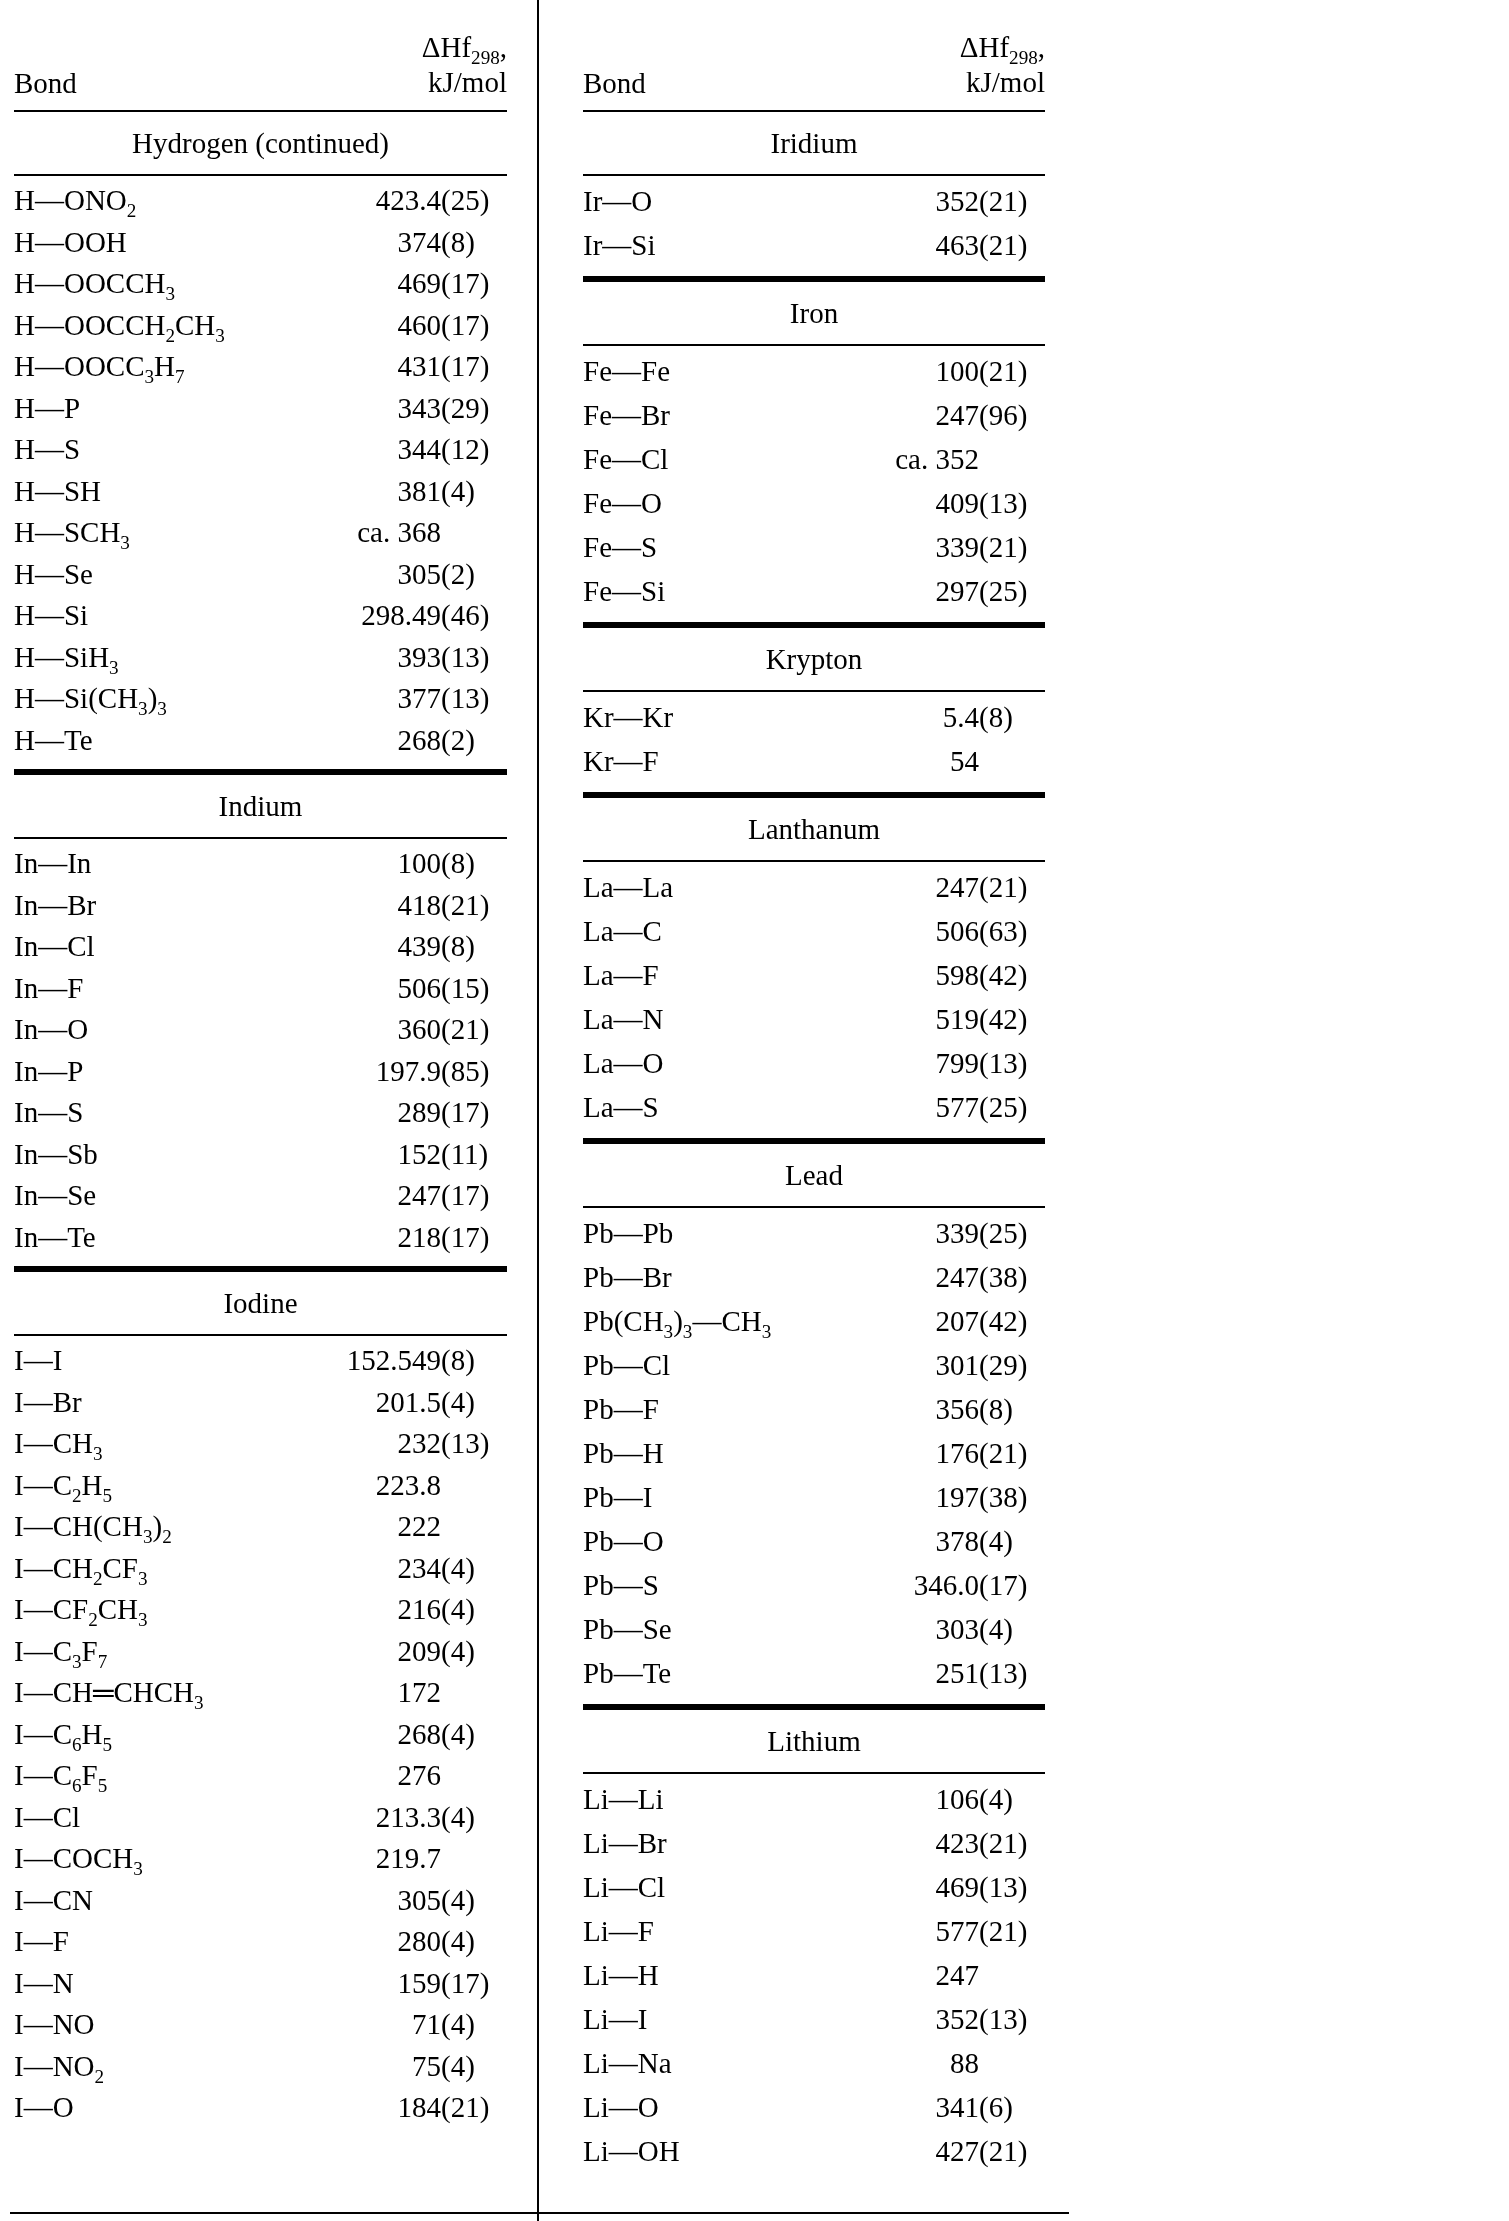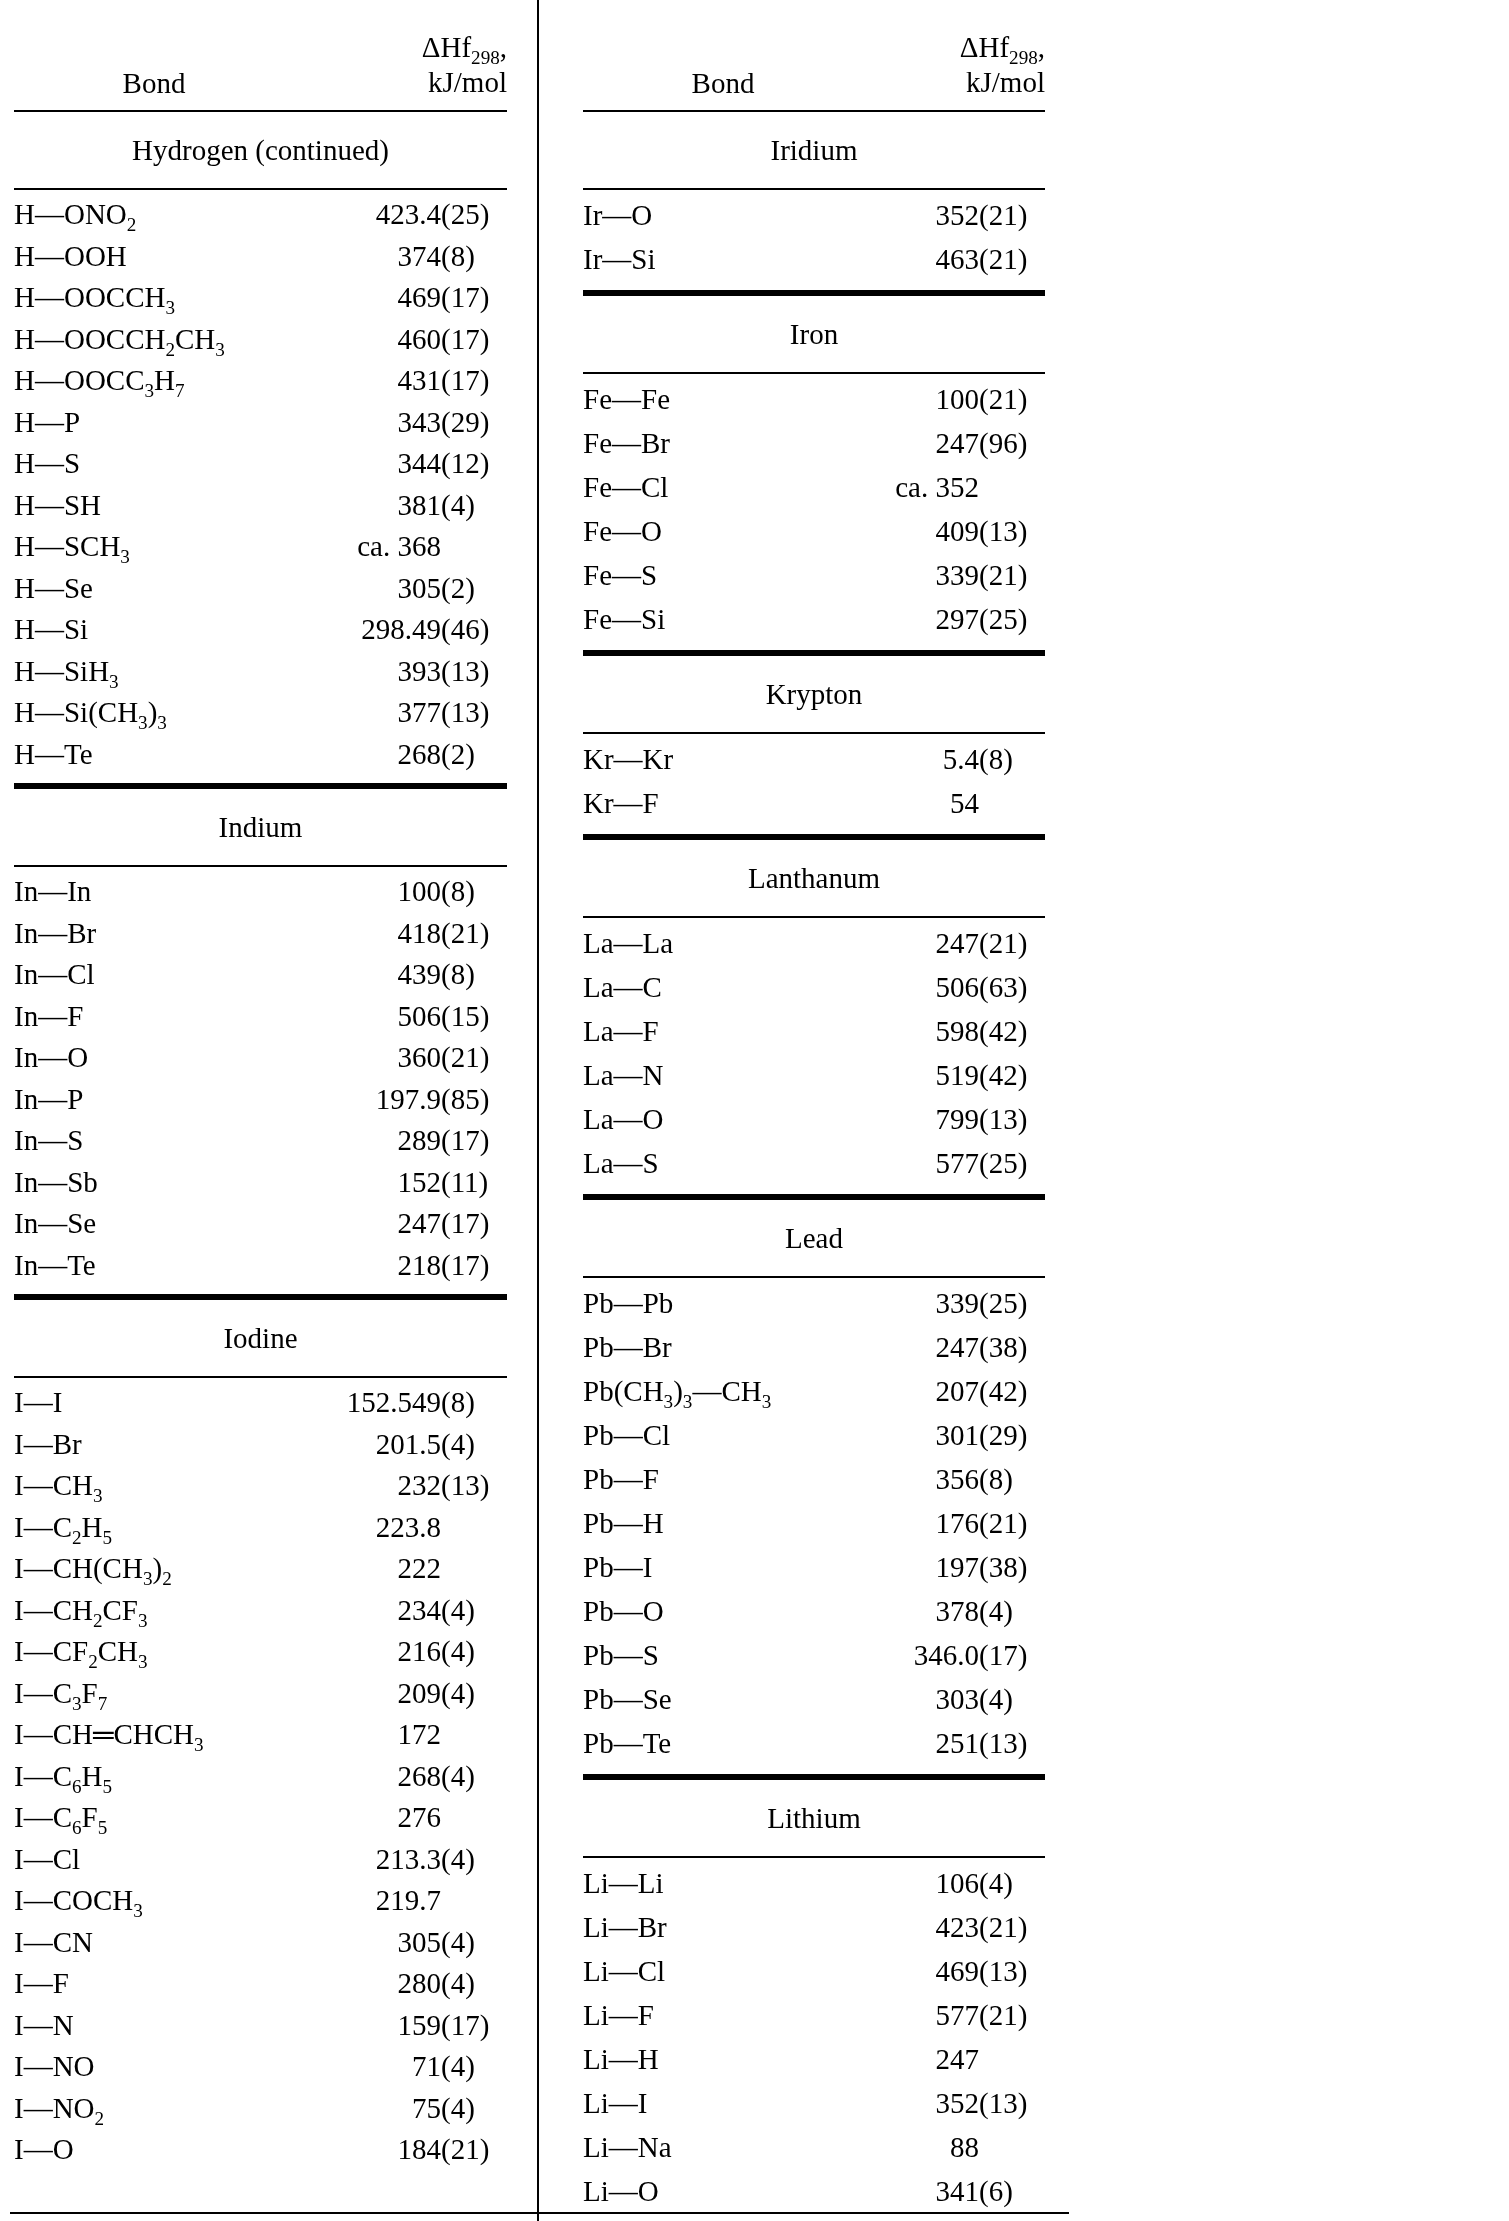--- a/index.html
+++ b/index.html
@@ -39,31 +39,31 @@
   }
   .col-header {
     display: flex;
     align-items: flex-end;
     height: 112px;
     border-bottom: 2px solid #000;
     padding-bottom: 10px;
   }
   .h-bond {
     width: 280px;
-    text-align: center;
+    text-align: left;
   }
   .h-val {
     margin-left: auto;
     text-align: right;
     line-height: 1.2;
   }
   .section-title {
     text-align: center;
     line-height: 34px;
-    padding: 21px 0;
+    padding: 14px 0;
     border-bottom: 2px solid #000;
   }
   .section:not(:first-child) .section-title {
     border-top: 6px solid #000000;
   }
   .rows { padding: 4px 0 8px 0; }
   .row {
     display: flex;
     align-items: center;
     height: 41.5px;

